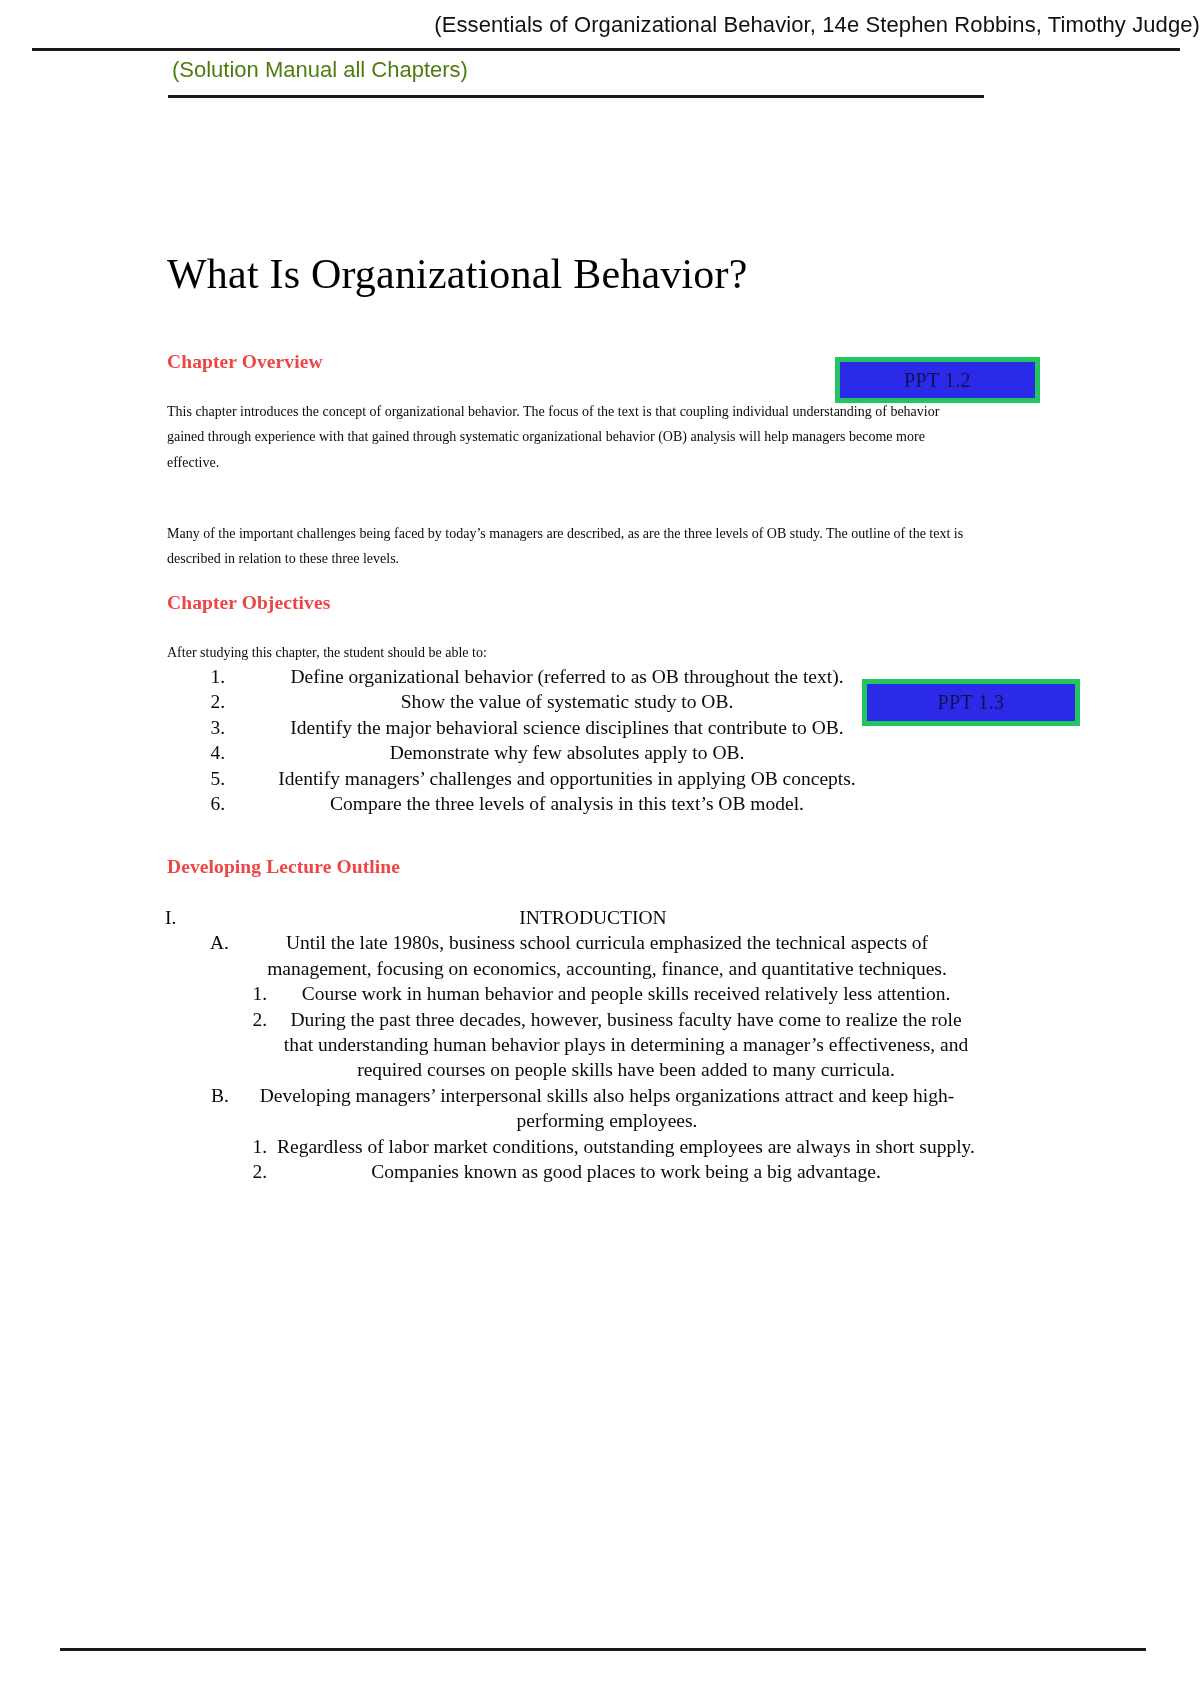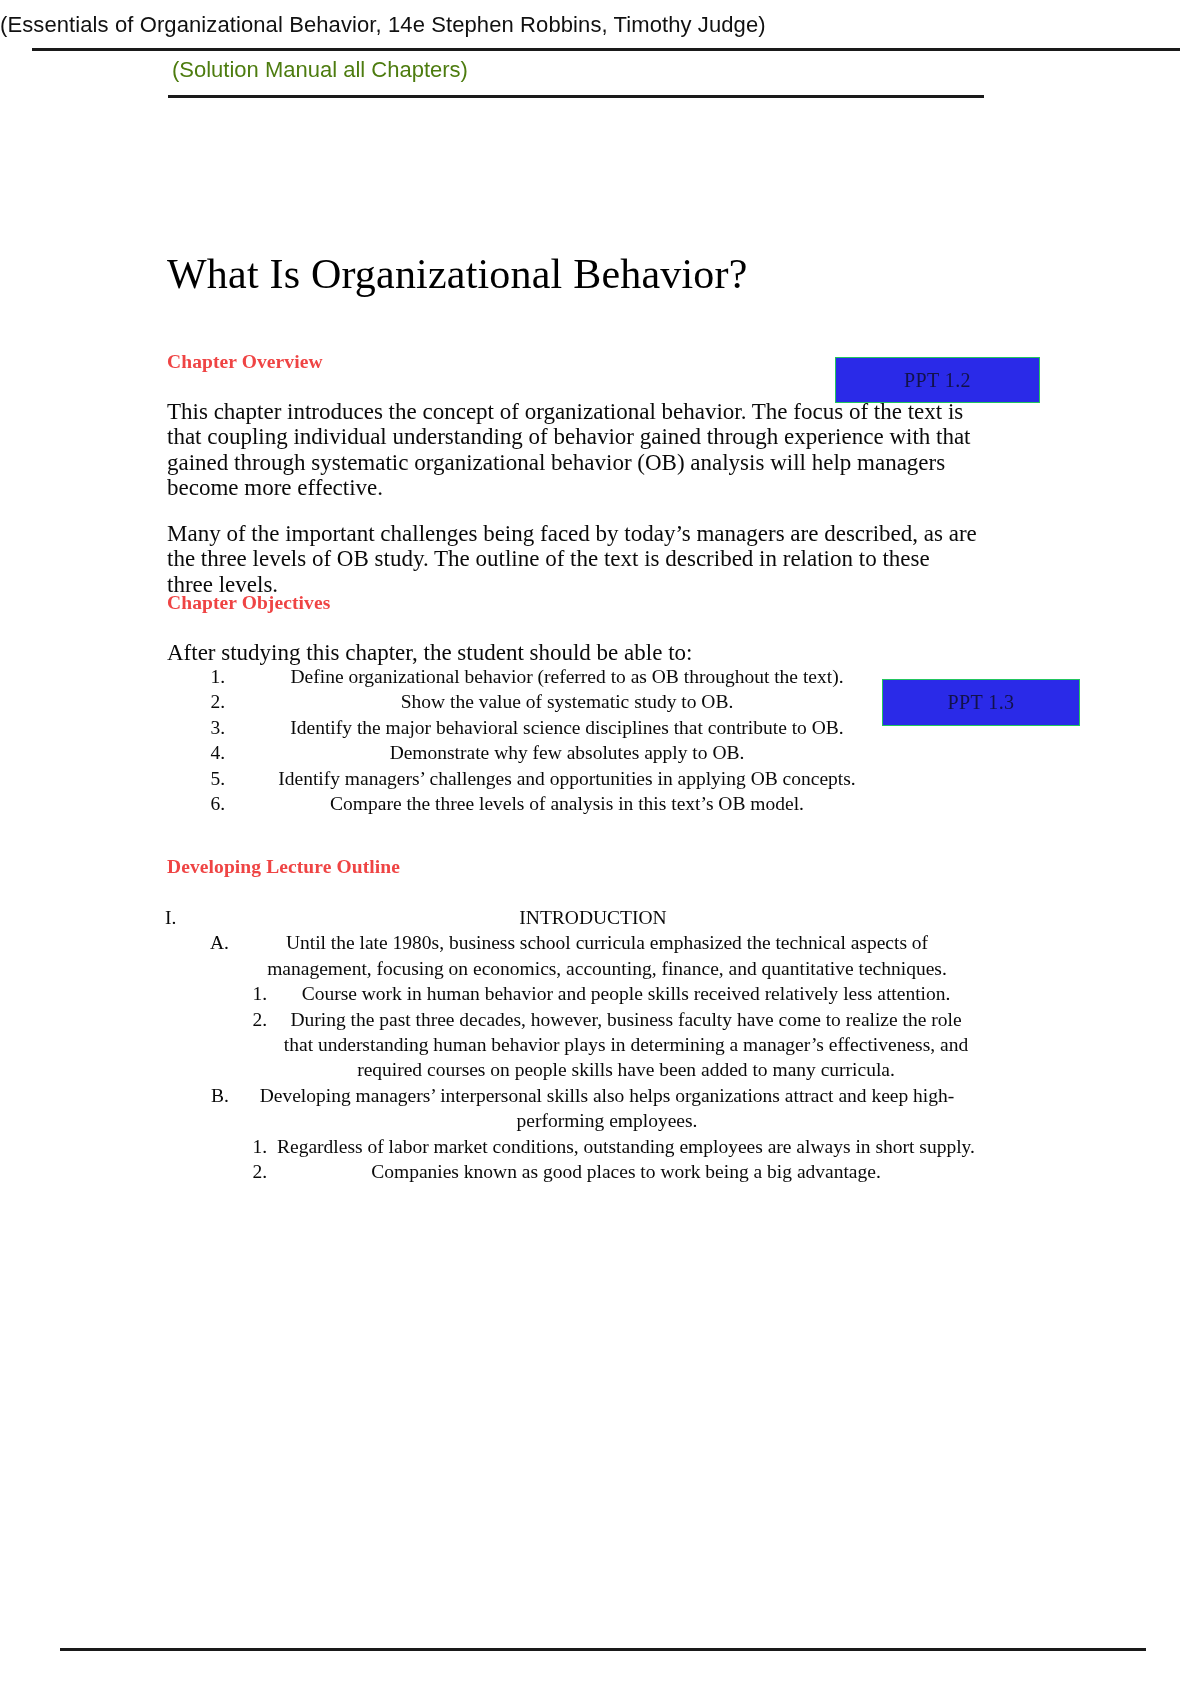--- a/index.html
+++ b/index.html
@@ -21,21 +21,21 @@
     inset: 0;
     background: #ffffff;
   }
 
   
   .hdr-line1 {
     position: absolute;
     left: 0;
     top: 12px;
     width: 1200px;
-    text-align: left;
+    text-align: right;
     font-family: "Liberation Sans", "DejaVu Sans", sans-serif;
     font-size: 22px;
     letter-spacing: 0.1px;
     color: #111;
     white-space: nowrap;
   }
   .hdr-rule1 {
     position: absolute;
     left: 32px;
     top: 48px;
@@ -90,31 +90,31 @@
     position: absolute;
     font-size: 19.5px;
     font-weight: bold;
     letter-spacing: 0.1px;
     color: #ef4444;
   }
 
   
   .para {
     position: absolute;
-    font-size: 23px;
+    font-size: 14px;
     line-height: 25.4px;
     color: #0a0a0a;
     text-align: left;
   }
 
   
   .ppt-box {
     position: absolute;
     background: #2a2ae8;
-    border: 1px solid #22c55e;
+    border: 5px solid #22c55e;
     box-sizing: border-box;
     display: flex;
     align-items: center;
     justify-content: center;
     font-size: 20px;
     color: #12124a;
     letter-spacing: 0.4px;
   }
 
   
@@ -177,21 +177,21 @@
   <div class="sec-head" style="left:167px; top:351px;">Chapter Overview</div>
 
   <div class="ppt-box" style="left:835px; top:357px; width:205px; height:46px;">PPT 1.2</div>
 
   <div class="para" style="left:167px; top:399px; width:810px;">This chapter introduces the concept of organizational behavior.  The focus of the text is that coupling individual understanding of behavior gained through experience with that gained through systematic organizational behavior (OB) analysis will help managers become more effective.</div>
 
   <div class="para" style="left:167px; top:521px; width:810px;">Many of the important challenges being faced by today’s managers are described, as are the three levels of OB study.  The outline of the text is described in relation to these three levels.</div>
 
   <div class="sec-head" style="left:167px; top:592px;">Chapter Objectives</div>
 
-  <div class="ppt-box" style="left:882px; top:679px; width:198px; height:47px;">PPT 1.3</div>
+  <div class="ppt-box" style="left:862px; top:679px; width:218px; height:47px;">PPT 1.3</div>
 
   <div class="para" style="left:167px; top:640px; width:620px;">After studying this chapter, the student should be able to:</div>
 
   <div class="olist" style="left:199px; top:664px; width:700px;">
     <div class="li">
       <span class="li-mark w-num">1.</span>
       <span class="li-text">Define organizational behavior (referred to as OB throughout the text).</span>
     </div>
     <div class="li">
       <span class="li-mark w-num">2.</span>

